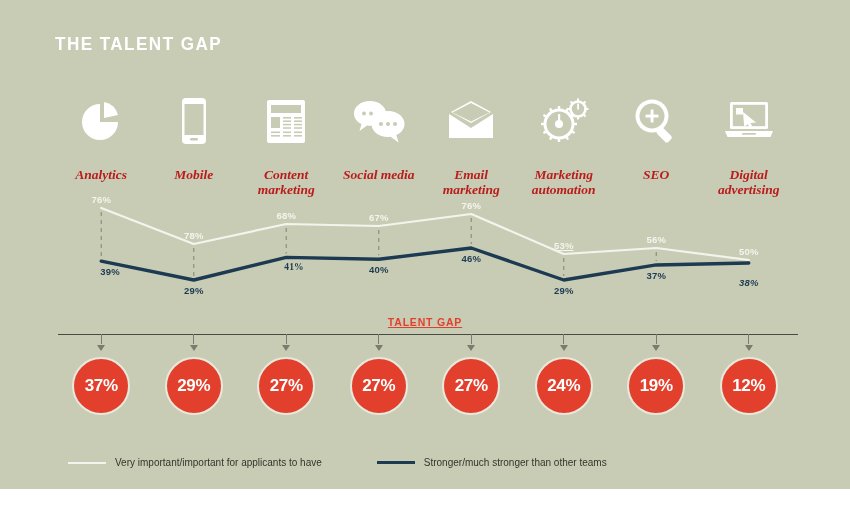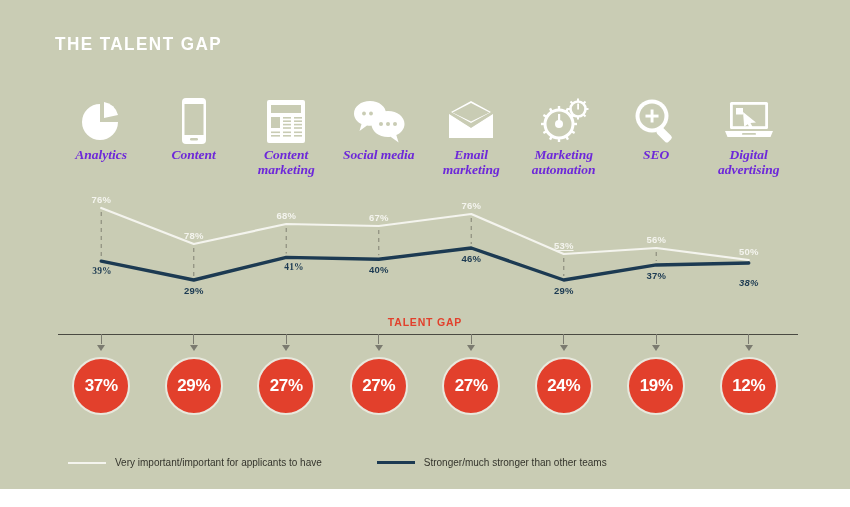--- a/index.html
+++ b/index.html
@@ -55,27 +55,27 @@
   }
   .icon-box {
     width: 54px;
     height: 52px;
     display: flex;
     align-items: center;
     justify-content: center;
   }
   .icon-box svg { display: block; }
   .col-label {
-    margin-top: 0;
+    margin-top: 20px;
     font-family: "Liberation Serif", serif;
     font-style: italic;
     font-weight: bold;
     font-size: 13.5px;
     line-height: 15px;
-    color: #6d28d9;
+    color: #b91c1c;
     text-align: center;
     max-width: 96px;
   }
 
   
   .chart {
     position: absolute;
     left: 55px;
     top: 196px;
     width: 740px;
@@ -100,20 +100,21 @@
     position: absolute;
     left: 0;
     top: 316px;
     width: 850px;
     text-align: center;
     font-family: "Liberation Sans Narrow", "Liberation Sans", sans-serif;
     font-size: 10.5px;
     font-weight: bold;
     letter-spacing: 0.8px;
     color: #e2402c;
+    text-decoration: underline;
   }
   .divider {
     position: absolute;
     left: 58px;
     top: 334px;
     width: 740px;
     height: 1px;
     background: #4a4a42;
   }
 
@@ -218,21 +219,21 @@
     </div>
 
     <div class="col">
       <div class="icon-box">
         <svg width="30" height="48" viewBox="0 0 30 48">
           <rect x="3" y="1" width="24" height="46" rx="4" fill="#ffffff"></rect>
           <rect x="5.5" y="7" width="19" height="31" fill="#c9ccb4"></rect>
           <rect x="11" y="41" width="8" height="2.6" rx="1.3" fill="#c9ccb4"></rect>
         </svg>
       </div>
-      <div class="col-label">Content</div>
+      <div class="col-label">Mobile</div>
     </div>
 
     <div class="col">
       <div class="icon-box">
         <svg width="44" height="48" viewBox="0 0 44 48">
           <rect x="3" y="3" width="38" height="43" rx="2" fill="#ffffff"></rect>
           <g fill="#c9ccb4">
             <rect x="6" y="1" width="32" height="1.6"></rect>
             <rect x="7" y="8" width="30" height="8"></rect>
             <rect x="7" y="20" width="9" height="11"></rect>
@@ -369,21 +370,21 @@
       </svg>
     <div id="chart-labels">
         <div class="val-label val-top" style="left: 46.25px; top: -2px;">76%</div>
         <div class="val-label val-top" style="left: 138.75px; top: 34px;">78%</div>
         <div class="val-label val-top" style="left: 231.25px; top: 14px;">68%</div>
         <div class="val-label val-top" style="left: 323.75px; top: 16px;">67%</div>
         <div class="val-label val-top" style="left: 416.25px; top: 4px;">76%</div>
         <div class="val-label val-top" style="left: 508.75px; top: 44px; text-decoration: underline;">53%</div>
         <div class="val-label val-top" style="left: 601.25px; top: 38px;">56%</div>
         <div class="val-label val-top" style="left: 693.75px; top: 50px;">50%</div>
-        <div class="val-label val-bot" style="left: 47px; top: 70.1765px; font-family: Liberation Serif, serif;">39%</div>
+        <div class="val-label val-bot" style="left: 55px; top: 70.1765px;">39%</div>
         <div class="val-label val-bot" style="left: 138.75px; top: 89px;">29%</div>
         <div class="val-label val-bot" style="left: 239px; top: 66.4118px; font-family: Liberation Serif, serif;">41%</div>
         <div class="val-label val-bot" style="left: 323.75px; top: 68.2941px;">40%</div>
         <div class="val-label val-bot" style="left: 416.25px; top: 57px;">46%</div>
         <div class="val-label val-bot" style="left: 508.75px; top: 89px;">29%</div>
         <div class="val-label val-bot" style="left: 601.25px; top: 73.9412px;">37%</div>
         <div class="val-label val-bot" style="left: 693.75px; top: 81px; font-style: italic;">38%</div>
       </div>
   </div>
 

